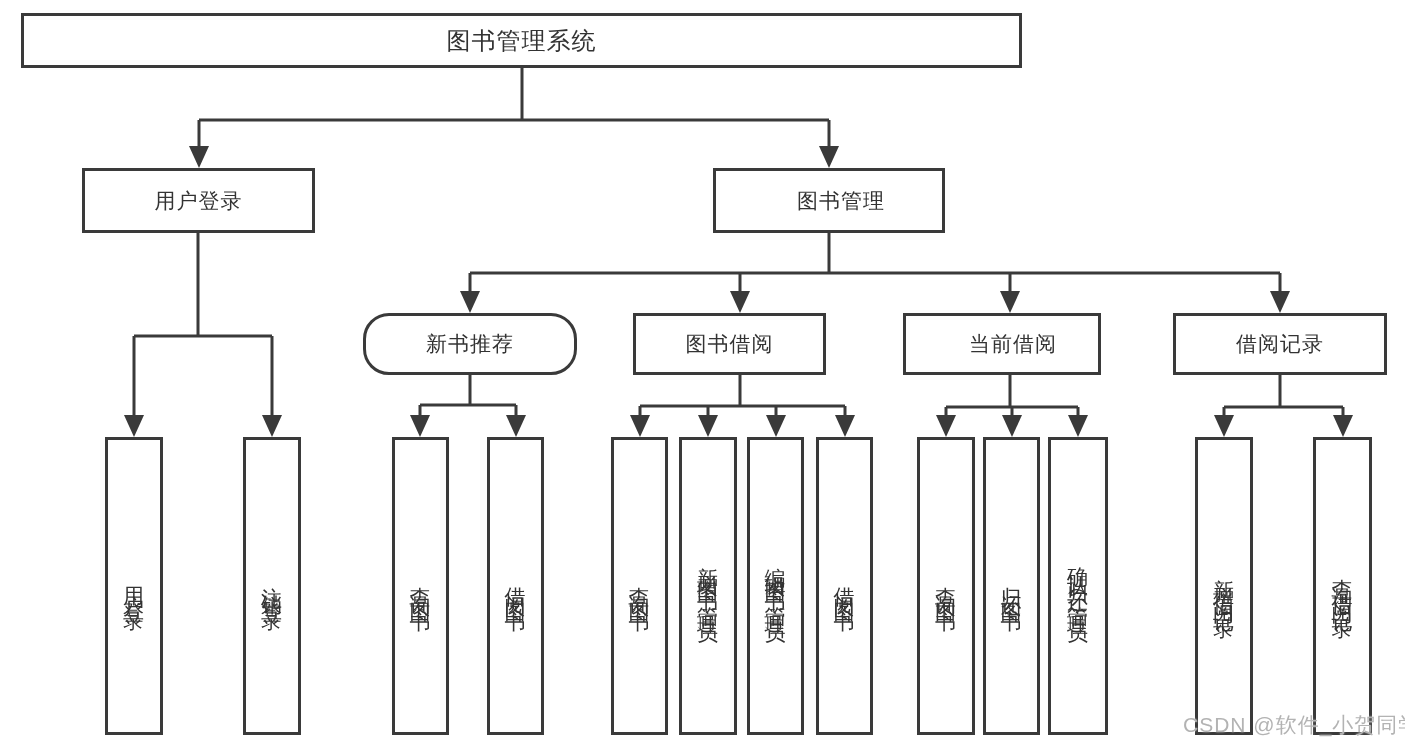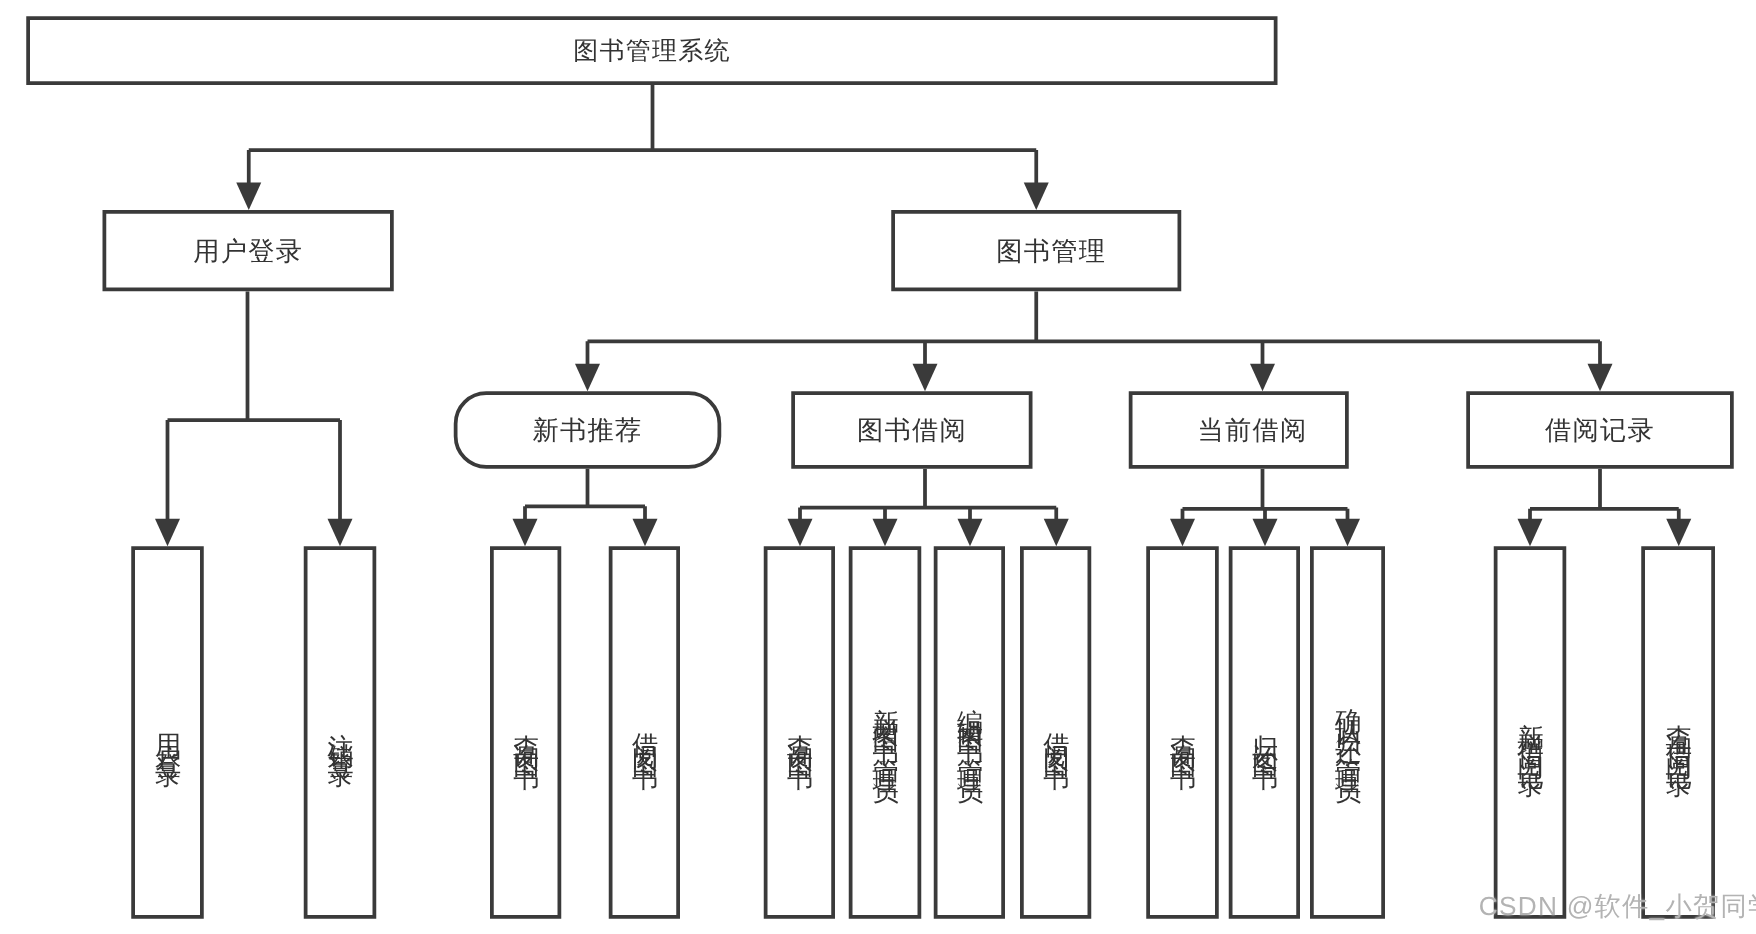--- a/index.html
+++ b/index.html
@@ -27,21 +27,21 @@
     border: 3px solid #3a3a3a;
     background: #ffffff;
     display: flex;
     align-items: center;
     justify-content: center;
     color: #333333;
     font-size: 21px;
     letter-spacing: 1px;
     z-index: 2;
   }
-  .node.root { font-size: 20px; }
+  .node.root { font-size: 24px; }
   .leaf {
     position: absolute;
     box-sizing: border-box;
     border: 3px solid #3a3a3a;
     background: #ffffff;
     top: 437px;
     height: 298px;
     width: 58px;
     display: flex;
     align-items: center;
@@ -124,21 +124,21 @@
   <div class="node" style="left:713px; top:168px; width:232px; height:65px;padding-left:24px;">
     <span>图书管理</span>
   </div>
 
   <div class="node" style="left:363px; top:313px; width:214px; height:62px;border-radius:26px;">
     <span>新书推荐</span>
   </div>
   <div class="node" style="left:633px; top:313px; width:193px; height:62px;">
     <span>图书借阅</span>
   </div>
-  <div class="node" style="left:903px; top:313px; width:176px; height:62px;padding-left:22px;">
+  <div class="node" style="left:903px; top:313px; width:198px; height:62px;padding-left:22px;">
     <span>当前借阅</span>
   </div>
   <div class="node" style="left:1173px; top:313px; width:214px; height:62px;">
     <span>借阅记录</span>
   </div>
 
   <div class="leaf" style="left:105px;">
     <span class="vtext">用户登录</span>
   </div>
   <div class="leaf" style="left:243px;">

